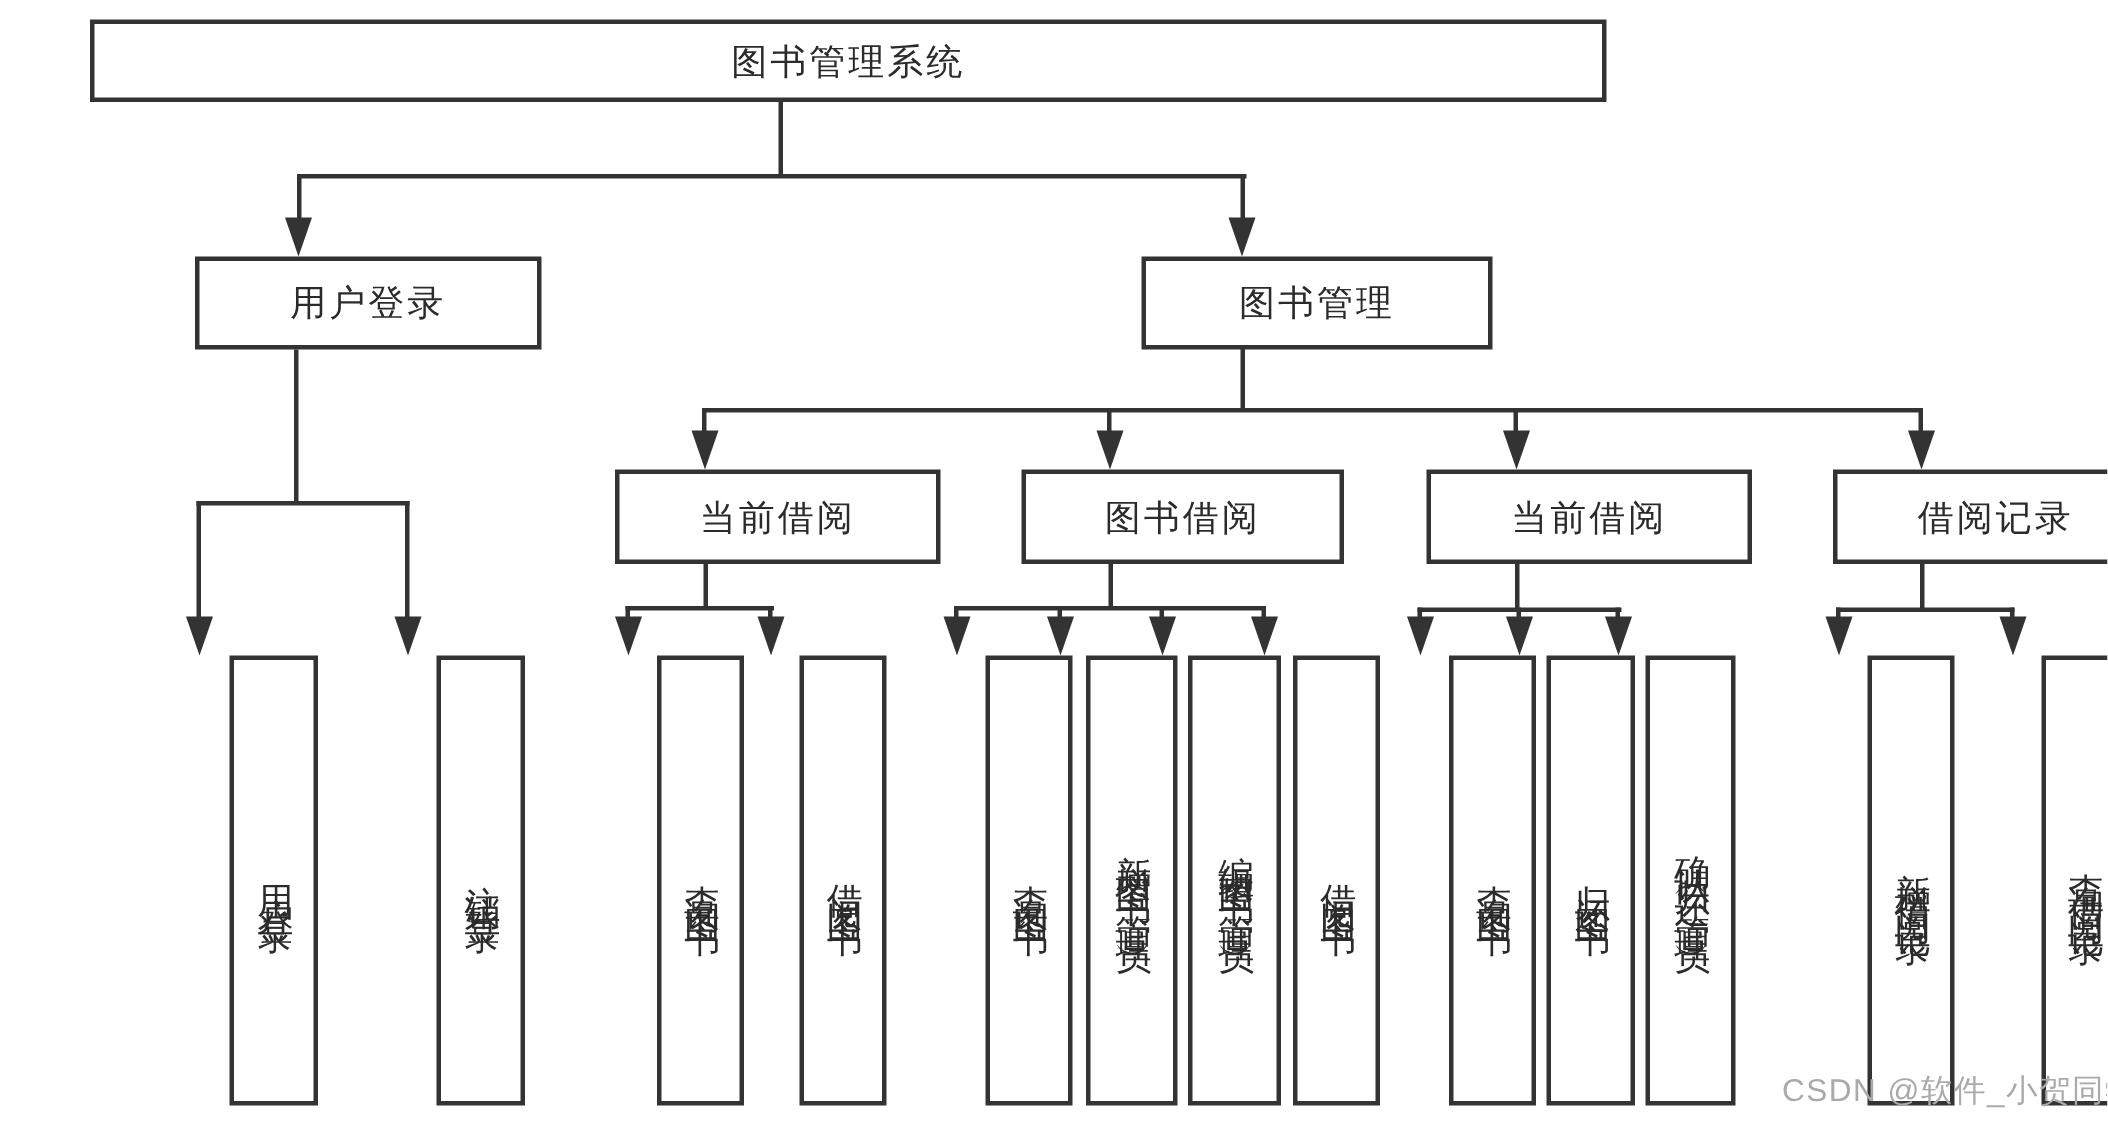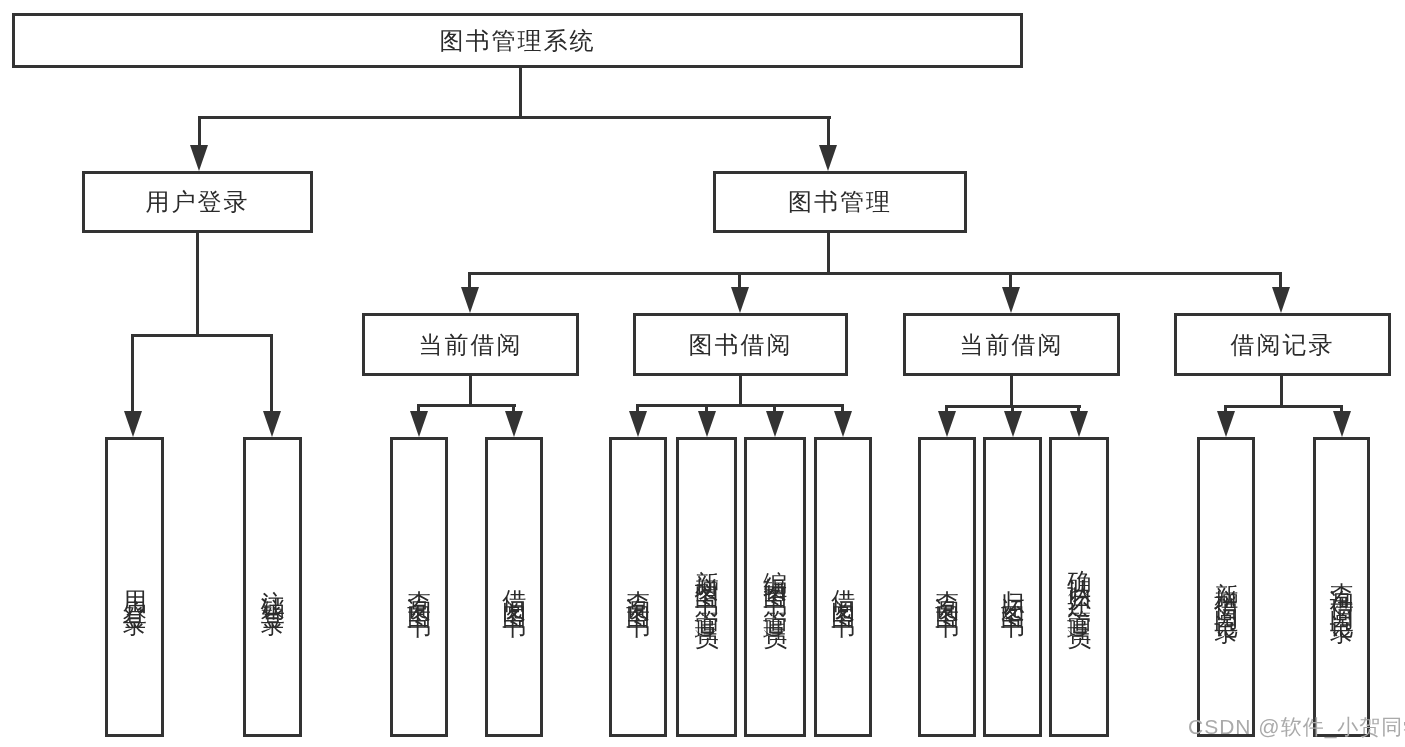--- a/index.html
+++ b/index.html
@@ -20,20 +20,21 @@
     overflow: hidden;
   }
   .box {
     position: absolute;
     border: 3px solid var(--box-border);
     background: var(--box-bg);
     display: flex;
     align-items: center;
     justify-content: center;
     color: var(--text);
+    margin-left: 48px;
   }
   .htext {
     font-size: 24px;
     letter-spacing: 2px;
     white-space: nowrap;
     color: var(--text);
   }
   .vtext {
     writing-mode: vertical-rl;
     text-orientation: mixed;
@@ -68,21 +69,21 @@
 
 <div class="stage">
 
   <div class="box" style="left:12px;top:13px;width:1011px;height:55px">
     <span class="htext">图书管理系统</span>
   </div>
 
   <div class="box" style="left:82px;top:171px;width:231px;height:62px">
     <span class="htext">用户登录</span>
   </div>
-  <div class="box" style="left:713px;top:171px;width:254px;height:62px">
+  <div class="box" style="left:713px;top:171px;width:234px;height:62px">
     <span class="htext">图书管理</span>
   </div>
 
   <div class="box" style="left:362px;top:313px;width:217px;height:63px">
     <span class="htext">当前借阅</span>
   </div>
   <div class="box" style="left:903px;top:313px;width:217px;height:63px">
     <span class="htext">当前借阅</span>
   </div>
   <div class="box" style="left:633px;top:313px;width:215px;height:63px">

